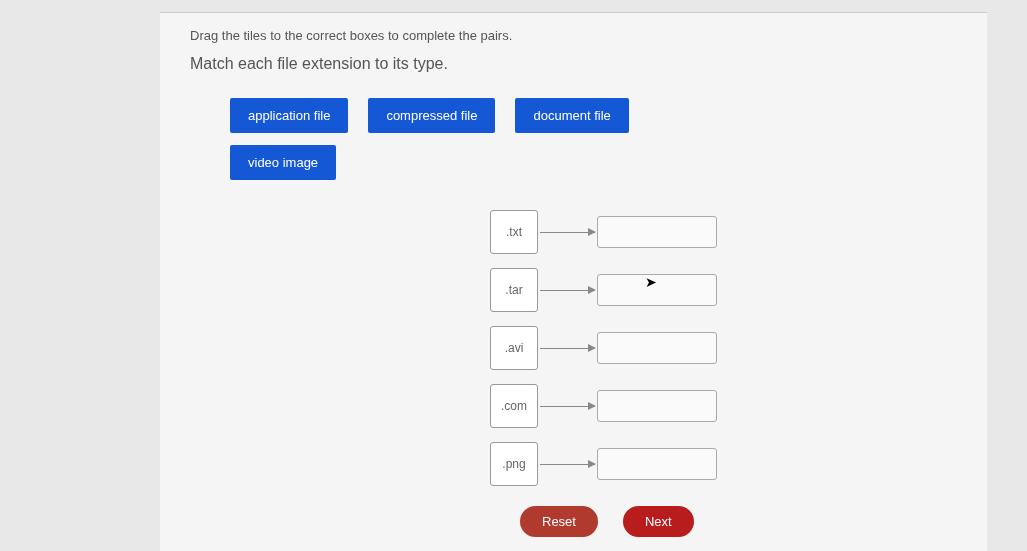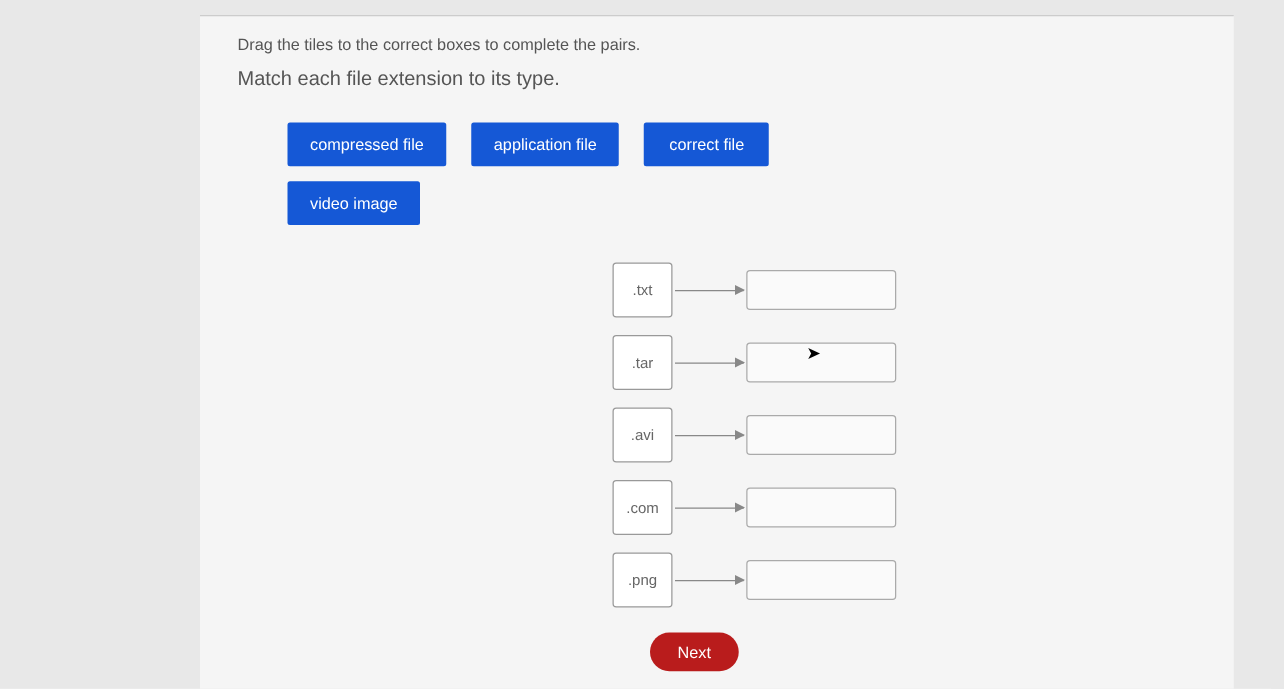--- a/index.html
+++ b/index.html
@@ -120,23 +120,23 @@
 </head>
 <body>
 
 <div class="main-panel">
 
   <p class="instruction-line1">Drag the tiles to the correct boxes to complete the pairs.</p>
   <p class="instruction-line2">Match each file extension to its type.</p>
 
   <div class="tiles-area">
     <div class="tile-row">
+      <div class="tile">application file</div>
       <div class="tile">compressed file</div>
-      <div class="tile">application file</div>
-      <div class="tile">correct file</div>
+      <div class="tile">document file</div>
     </div>
     <div class="tile-row">
       <div class="tile">video image</div>
     </div>
   </div>
 
   <div class="pairs-area">
 
     <div class="pair-row">
       <div class="ext-box">.txt</div>
@@ -165,16 +165,17 @@
 
     <div class="pair-row">
       <div class="ext-box">.png</div>
       <div class="arrow-line"></div>
       <div class="drop-zone"></div>
     </div>
 
   </div>
 
   <div class="buttons-row">
+    <button class="btn btn-reset">Reset</button>
     <button class="btn btn-next">Next</button>
   </div>
 
 </div>
 
 </body></html>

